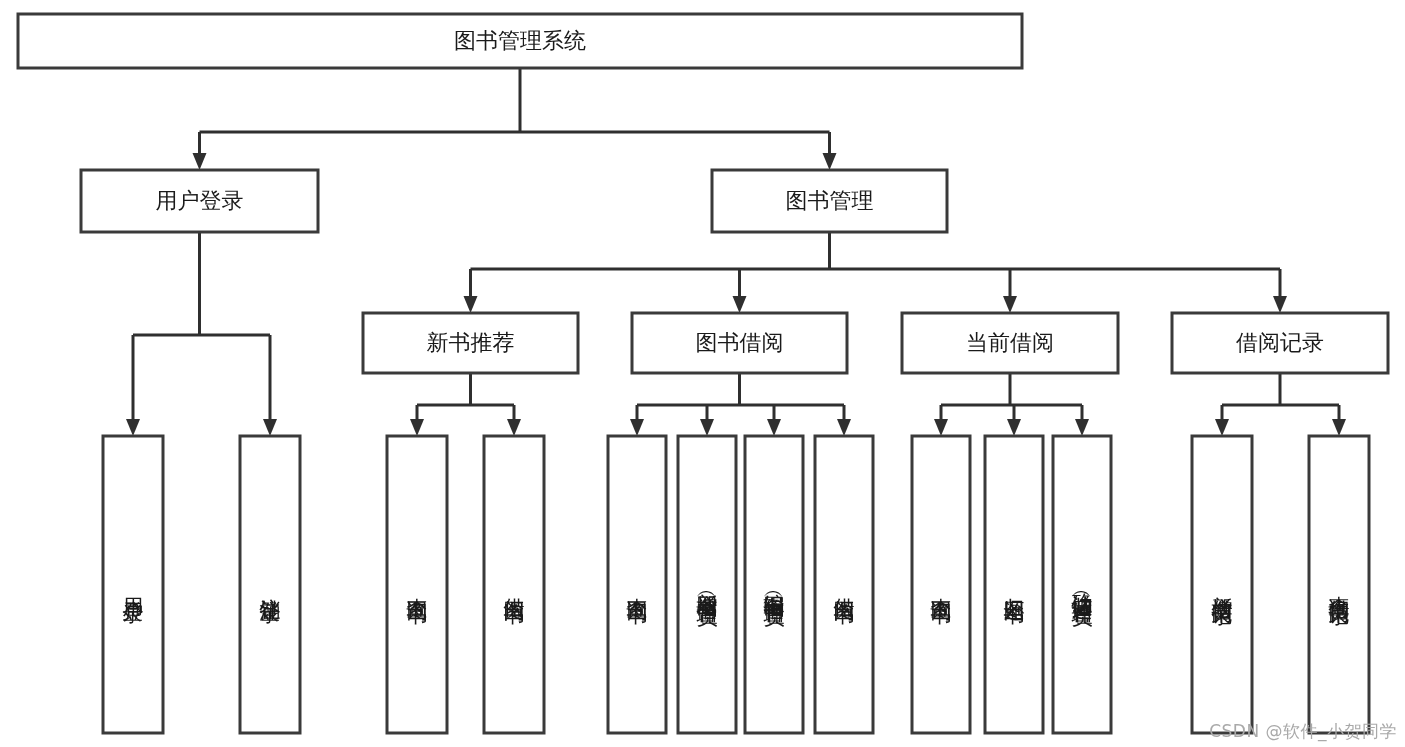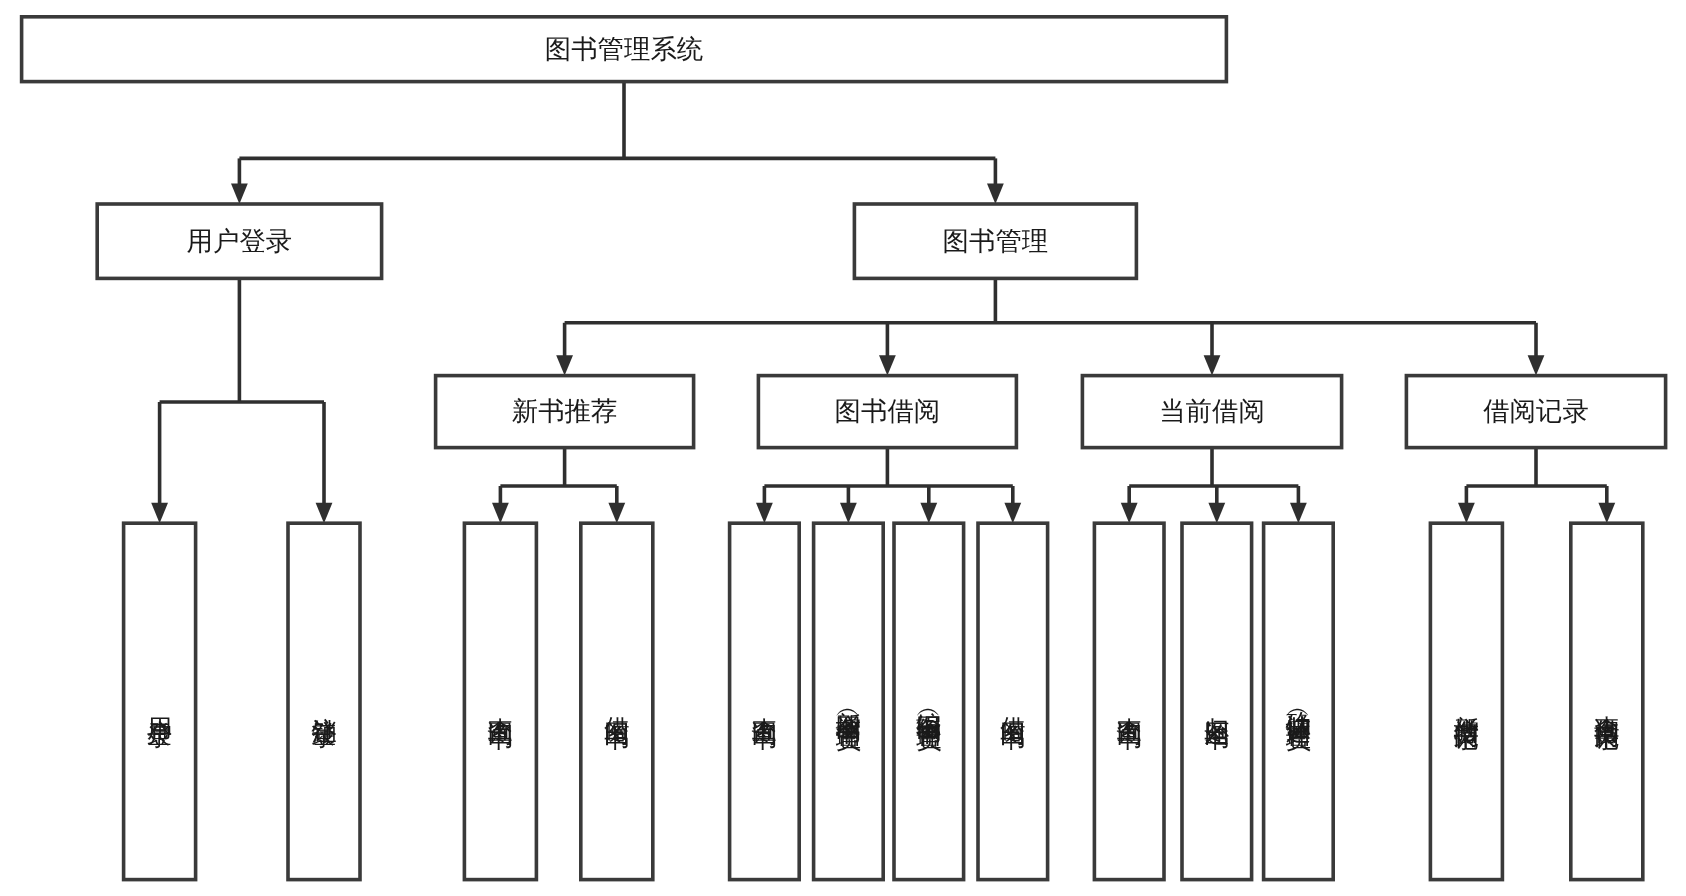--- a/index.html
+++ b/index.html
@@ -254,14 +254,15 @@
       <div class="node-label-v" style="left: 678px; top: 436px; width: 58px; height: 297px;">新增图书（管理员）</div>
       <div class="node-label-v" style="left: 745px; top: 436px; width: 58px; height: 297px;">编辑图书（管理员）</div>
       <div class="node-label-v" style="left: 815px; top: 436px; width: 58px; height: 297px;">借阅图书</div>
       <div class="node-label-v" style="left: 912px; top: 436px; width: 58px; height: 297px;">查询图书</div>
       <div class="node-label-v" style="left: 985px; top: 436px; width: 58px; height: 297px;">归还图书</div>
       <div class="node-label-v" style="left: 1053px; top: 436px; width: 58px; height: 297px;">确认归还（管理员）</div>
       <div class="node-label-v" style="left: 1192px; top: 436px; width: 60px; height: 297px;">新增借阅记录</div>
       <div class="node-label-v" style="left: 1309px; top: 436px; width: 60px; height: 297px;">查询借阅记录</div>
     </div>
 
+  <div class="watermark">CSDN @软件_小贺同学</div>
 
 </div>
 
 </body></html>

